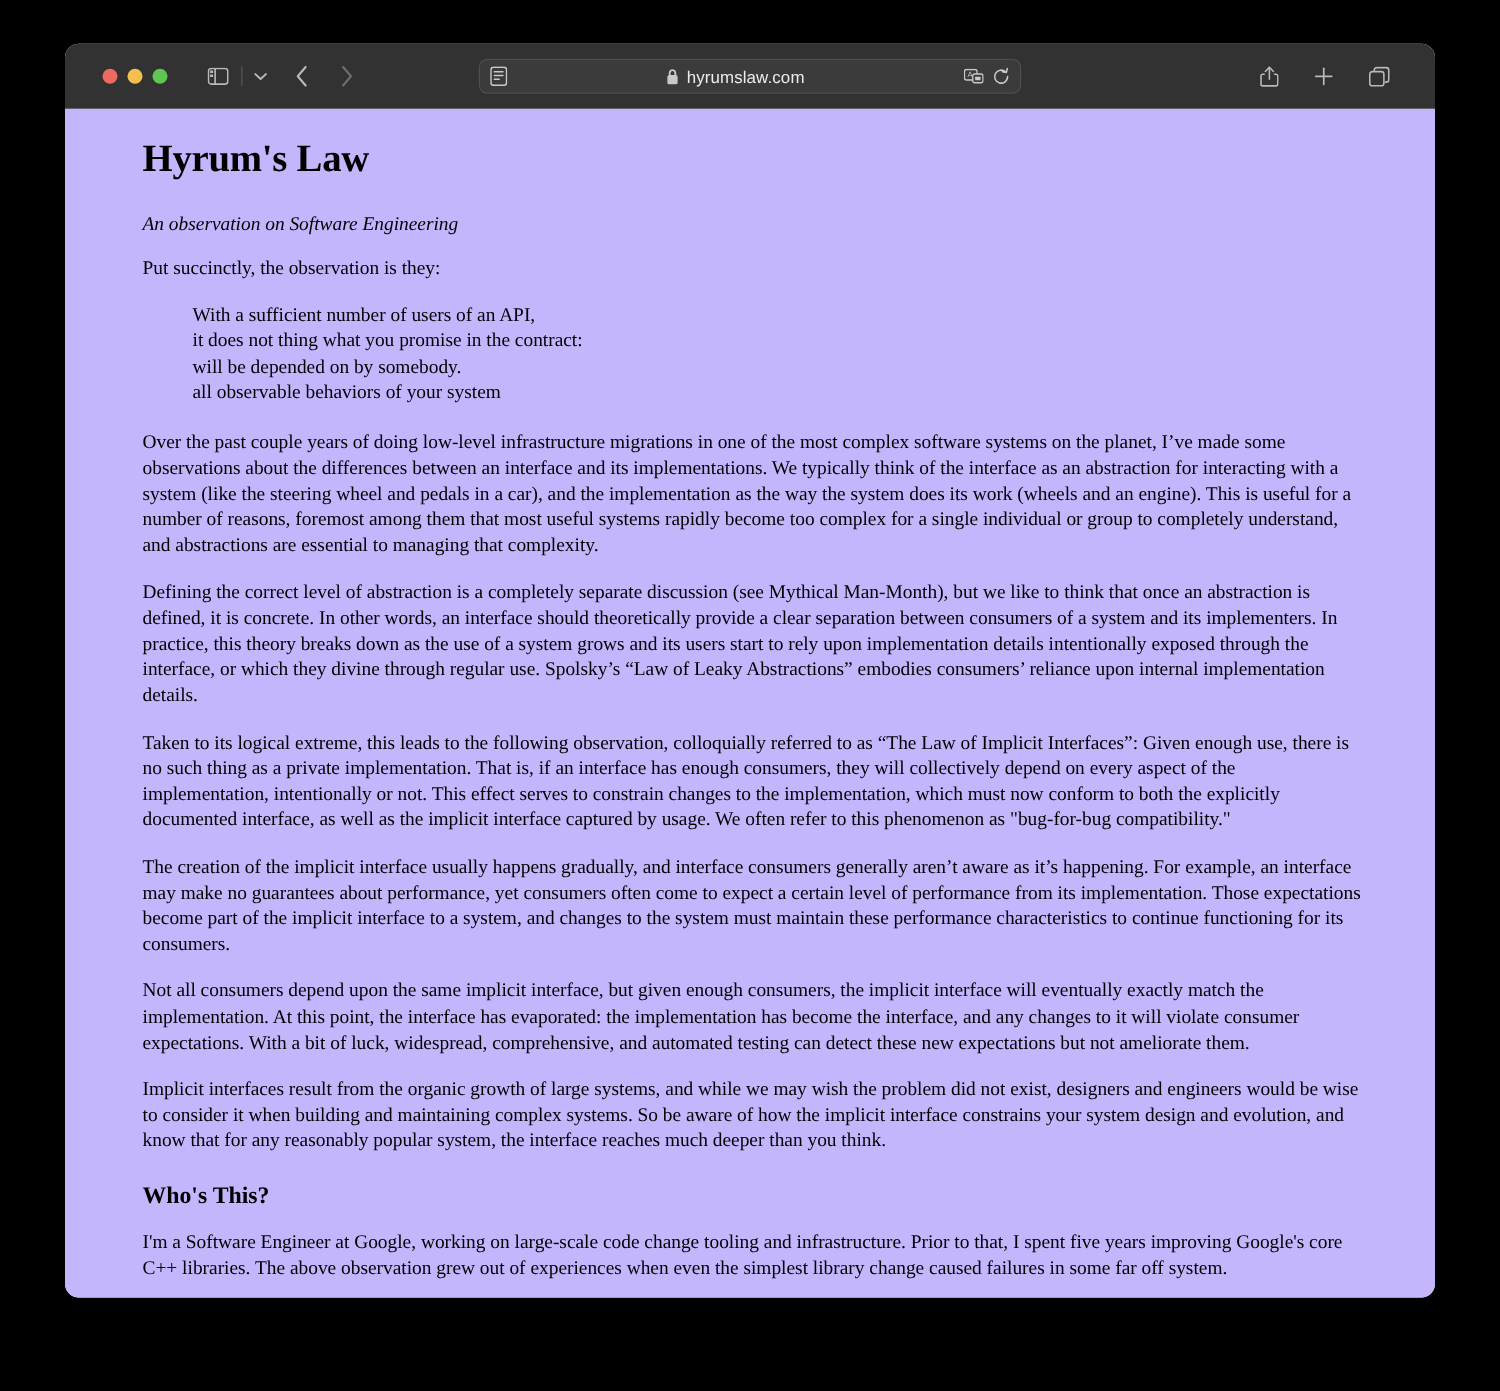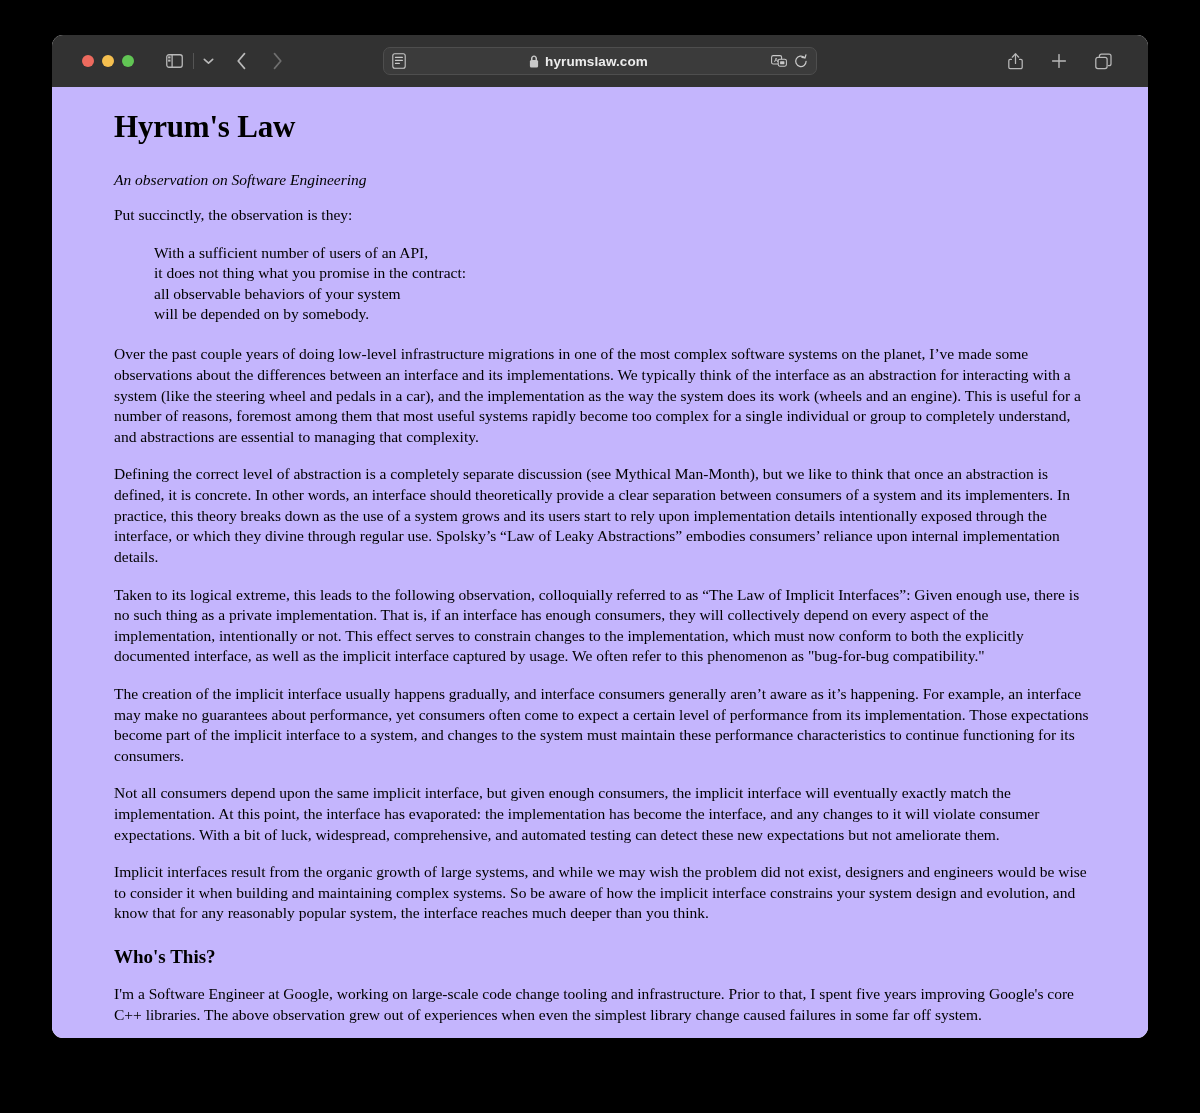--- a/index.html
+++ b/index.html
@@ -25,21 +25,20 @@
   }
 
   
   #toolbar {
     height: 52px;
     background: #323232;
     display: flex;
     align-items: center;
     padding: 0 20px;
     position: relative;
-    font-weight: bold;
   }
 
   .traffic-lights {
     display: flex;
     align-items: center;
     gap: 8px;
     margin-left: 10px;
   }
   .light { width: 12px; height: 12px; border-radius: 50%; }
   .light.red    { background: #ed6a5e; }
@@ -254,22 +253,22 @@
 
     <h1 id="page-title">Hyrum's Law</h1>
 
     <div class="subtitle">An observation on Software Engineering</div>
 
     <p class="body">Put succinctly, the observation is they:</p>
 
     <blockquote>
       <div>With a sufficient number of users of an API,</div>
       <div>it does not thing what you promise in the contract:</div>
+      <div>will be depended on by somebody.</div>
       <div>all observable behaviors of your system</div>
-      <div>will be depended on by somebody.</div>
     </blockquote>
 
     <p class="body">Over the past couple years of doing low-level infrastructure migrations in one of the most complex software systems on the planet, I’ve made some observations about the differences between an interface and its implementations. We typically think of the interface as an abstraction for interacting with a system (like the steering wheel and pedals in a car), and the implementation as the way the system does its work (wheels and an engine). This is useful for a number of reasons, foremost among them that most useful systems rapidly become too complex for a single individual or group to completely understand, and abstractions are essential to managing that complexity.</p>
     <p class="body">Defining the correct level of abstraction is a completely separate discussion (see Mythical Man-Month), but we like to think that once an abstraction is defined, it is concrete. In other words, an interface should theoretically provide a clear separation between consumers of a system and its implementers. In practice, this theory breaks down as the use of a system grows and its users start to rely upon implementation details intentionally exposed through the interface, or which they divine through regular use. Spolsky’s “Law of Leaky Abstractions” embodies consumers’ reliance upon internal implementation details.</p>
     <p class="body">Taken to its logical extreme, this leads to the following observation, colloquially referred to as “The Law of Implicit Interfaces”: Given enough use, there is no such thing as a private implementation. That is, if an interface has enough consumers, they will collectively depend on every aspect of the implementation, intentionally or not. This effect serves to constrain changes to the implementation, which must now conform to both the explicitly documented interface, as well as the implicit interface captured by usage. We often refer to this phenomenon as "bug-for-bug compatibility."</p>
     <p class="body">The creation of the implicit interface usually happens gradually, and interface consumers generally aren’t aware as it’s happening. For example, an interface may make no guarantees about performance, yet consumers often come to expect a certain level of performance from its implementation. Those expectations become part of the implicit interface to a system, and changes to the system must maintain these performance characteristics to continue functioning for its consumers.</p>
     <p class="body">Not all consumers depend upon the same implicit interface, but given enough consumers, the implicit interface will eventually exactly match the implementation. At this point, the interface has evaporated: the implementation has become the interface, and any changes to it will violate consumer expectations. With a bit of luck, widespread, comprehensive, and automated testing can detect these new expectations but not ameliorate them.</p>
     <p class="body">Implicit interfaces result from the organic growth of large systems, and while we may wish the problem did not exist, designers and engineers would be wise to consider it when building and maintaining complex systems. So be aware of how the implicit interface constrains your system design and evolution, and know that for any reasonably popular system, the interface reaches much deeper than you think.</p>
 
     <h2 class="section">Who's This?</h2>

